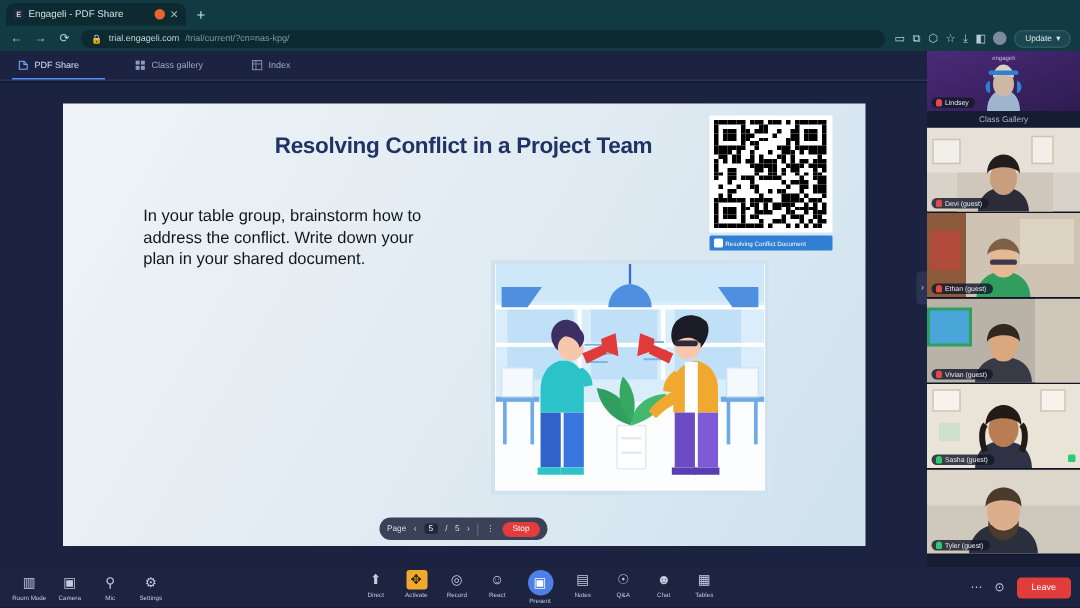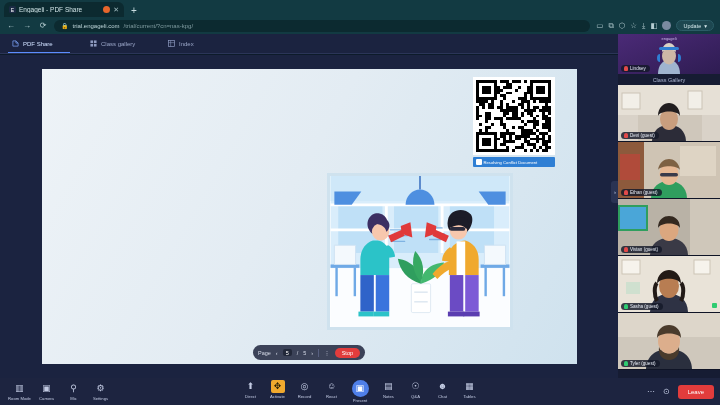--- a/index.html
+++ b/index.html
@@ -213,22 +213,24 @@
           <rect x="1" y="1" width="14" height="14" fill="none" stroke="#8e9bc0" stroke-width="1.6"></rect>
           <path d="M1 6h14M6 1v14" stroke="#8e9bc0" stroke-width="1.2"></path>
         </svg>
       <span>Index</span>
     </div>
   </div>
 
   <div class="stage">
     <div class="slide">
 
+      <div class="slide-title">Resolving Conflict in a Project Team</div>
 
       <div class="slide-body">
+        <p>In your table group, brainstorm how to address the conflict. Write down your plan in your shared document.</p>
       </div>
 
       <div class="qr-block">
         <div class="qr">
           <div class="qr-grid" id="qrgrid">
               <i></i>
               <i></i>
               <i></i>
               <i></i>
               <i></i>

